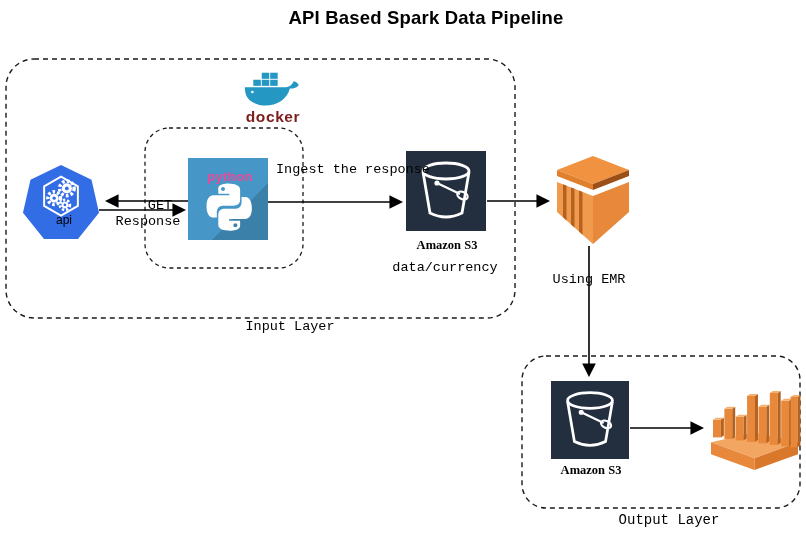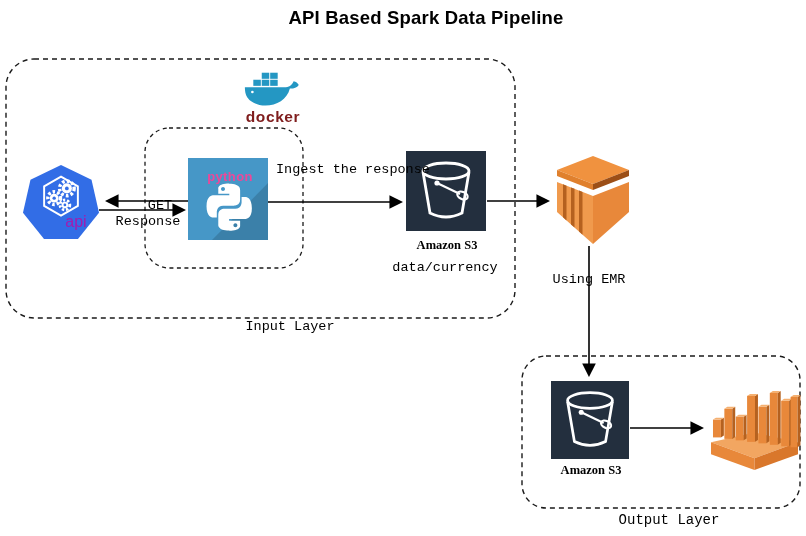--- a/index.html
+++ b/index.html
@@ -10,21 +10,21 @@
   .abs{position:absolute;}
   .ctr{transform:translateX(-50%);white-space:nowrap;}
   .title{
     left:426px;top:7px;font-size:18.5px;font-weight:bold;letter-spacing:.2px;
   }
   .lbl{font-size:13.5px;line-height:17px;font-family:Liberation Mono, monospace;}
   .lbl-bold{font-size:12.5px;font-weight:bold;font-family:Liberation Serif, serif;}
   .wires{left:0;top:0;}
   .icon{line-height:0;}
   .python-word{left:230px;top:169px;color:#ec4899;font-size:13px;font-weight:bold;letter-spacing:.4px;}
-  .api-word{left:76px;top:213px;color:#a21caf;font-size:16px;}
+  .api-word{left:64px;top:213px;color:#000000;font-size:12px;}
   .docker-word{left:273px;top:108px;color:#7f1d1d;font-size:15.5px;font-weight:600;letter-spacing:.6px;}
 </style>
 </head>
 <body>
 
 <div class="canvas">
 
   <svg class="wires abs" width="806" height="536" viewBox="0 0 806 536">
     <defs>
       <marker id="ah" viewBox="0 0 10 10" refX="8.5" refY="5" markerWidth="8.5" markerHeight="8.5" orient="auto-start-reverse">

